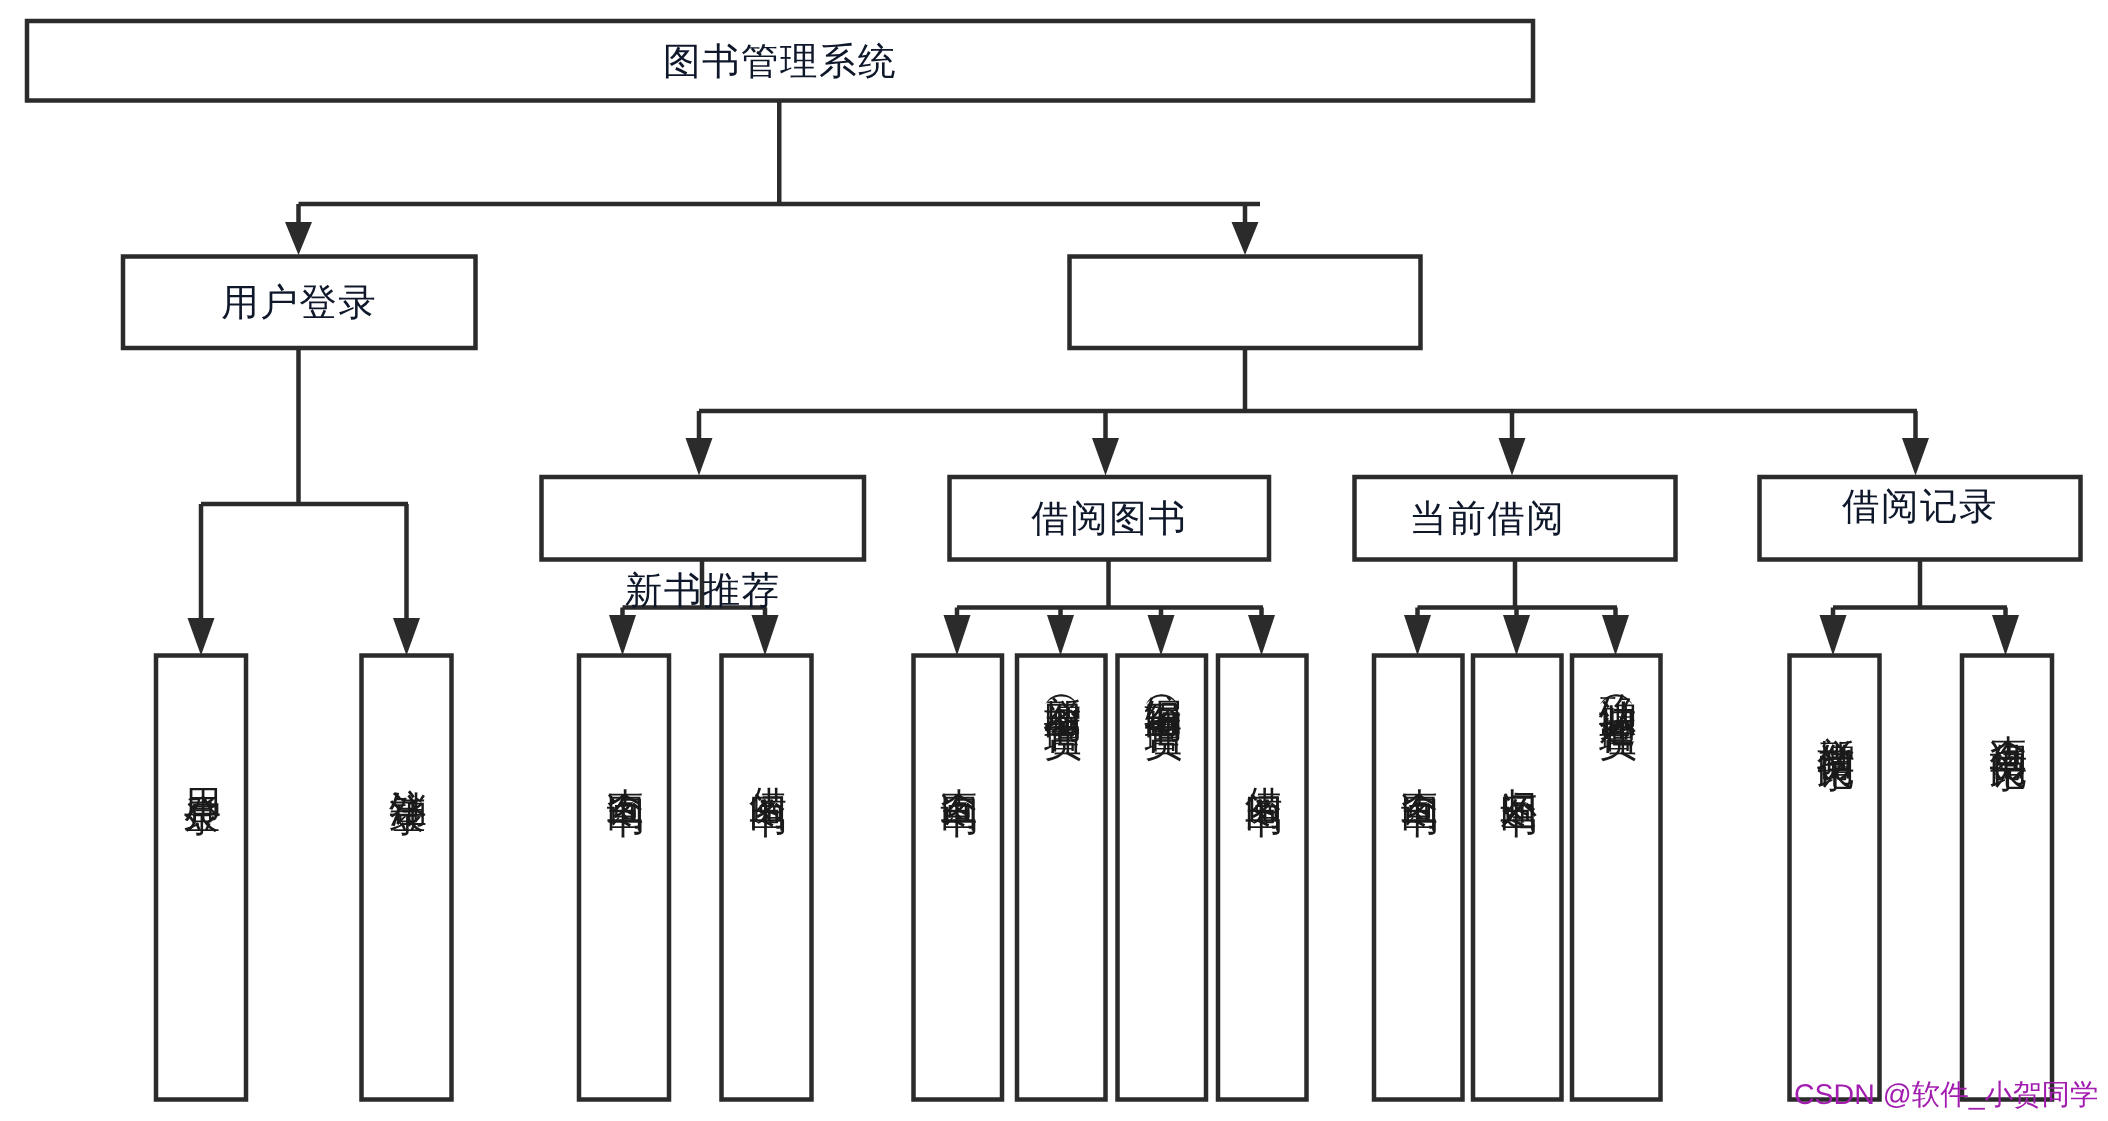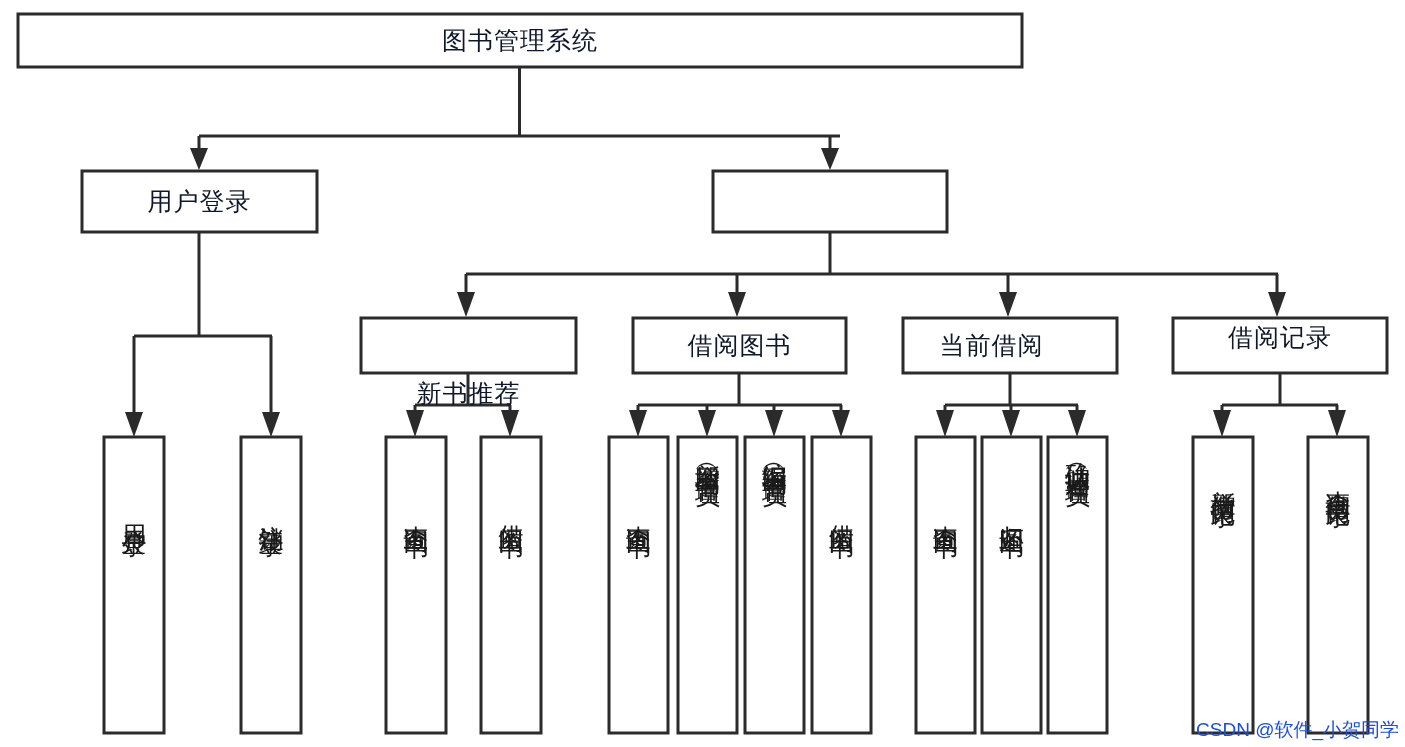--- a/index.html
+++ b/index.html
@@ -69,21 +69,21 @@
     color: #0f172a;
     white-space: nowrap;
     letter-spacing: 1px;
   }
   #watermark {
     position: absolute;
     right: 6px;
     bottom: 4px;
     font-family: "Liberation Sans", "DejaVu Sans", sans-serif;
     font-size: 19px;
-    color: #1d4ed8;
+    color: #a21caf;
     white-space: nowrap;
     pointer-events: none;
   }
 </style>
 </head>
 <body>
 
 <div id="diagram-root">
 
   <svg class="flow" viewBox="0 0 1405 747">

